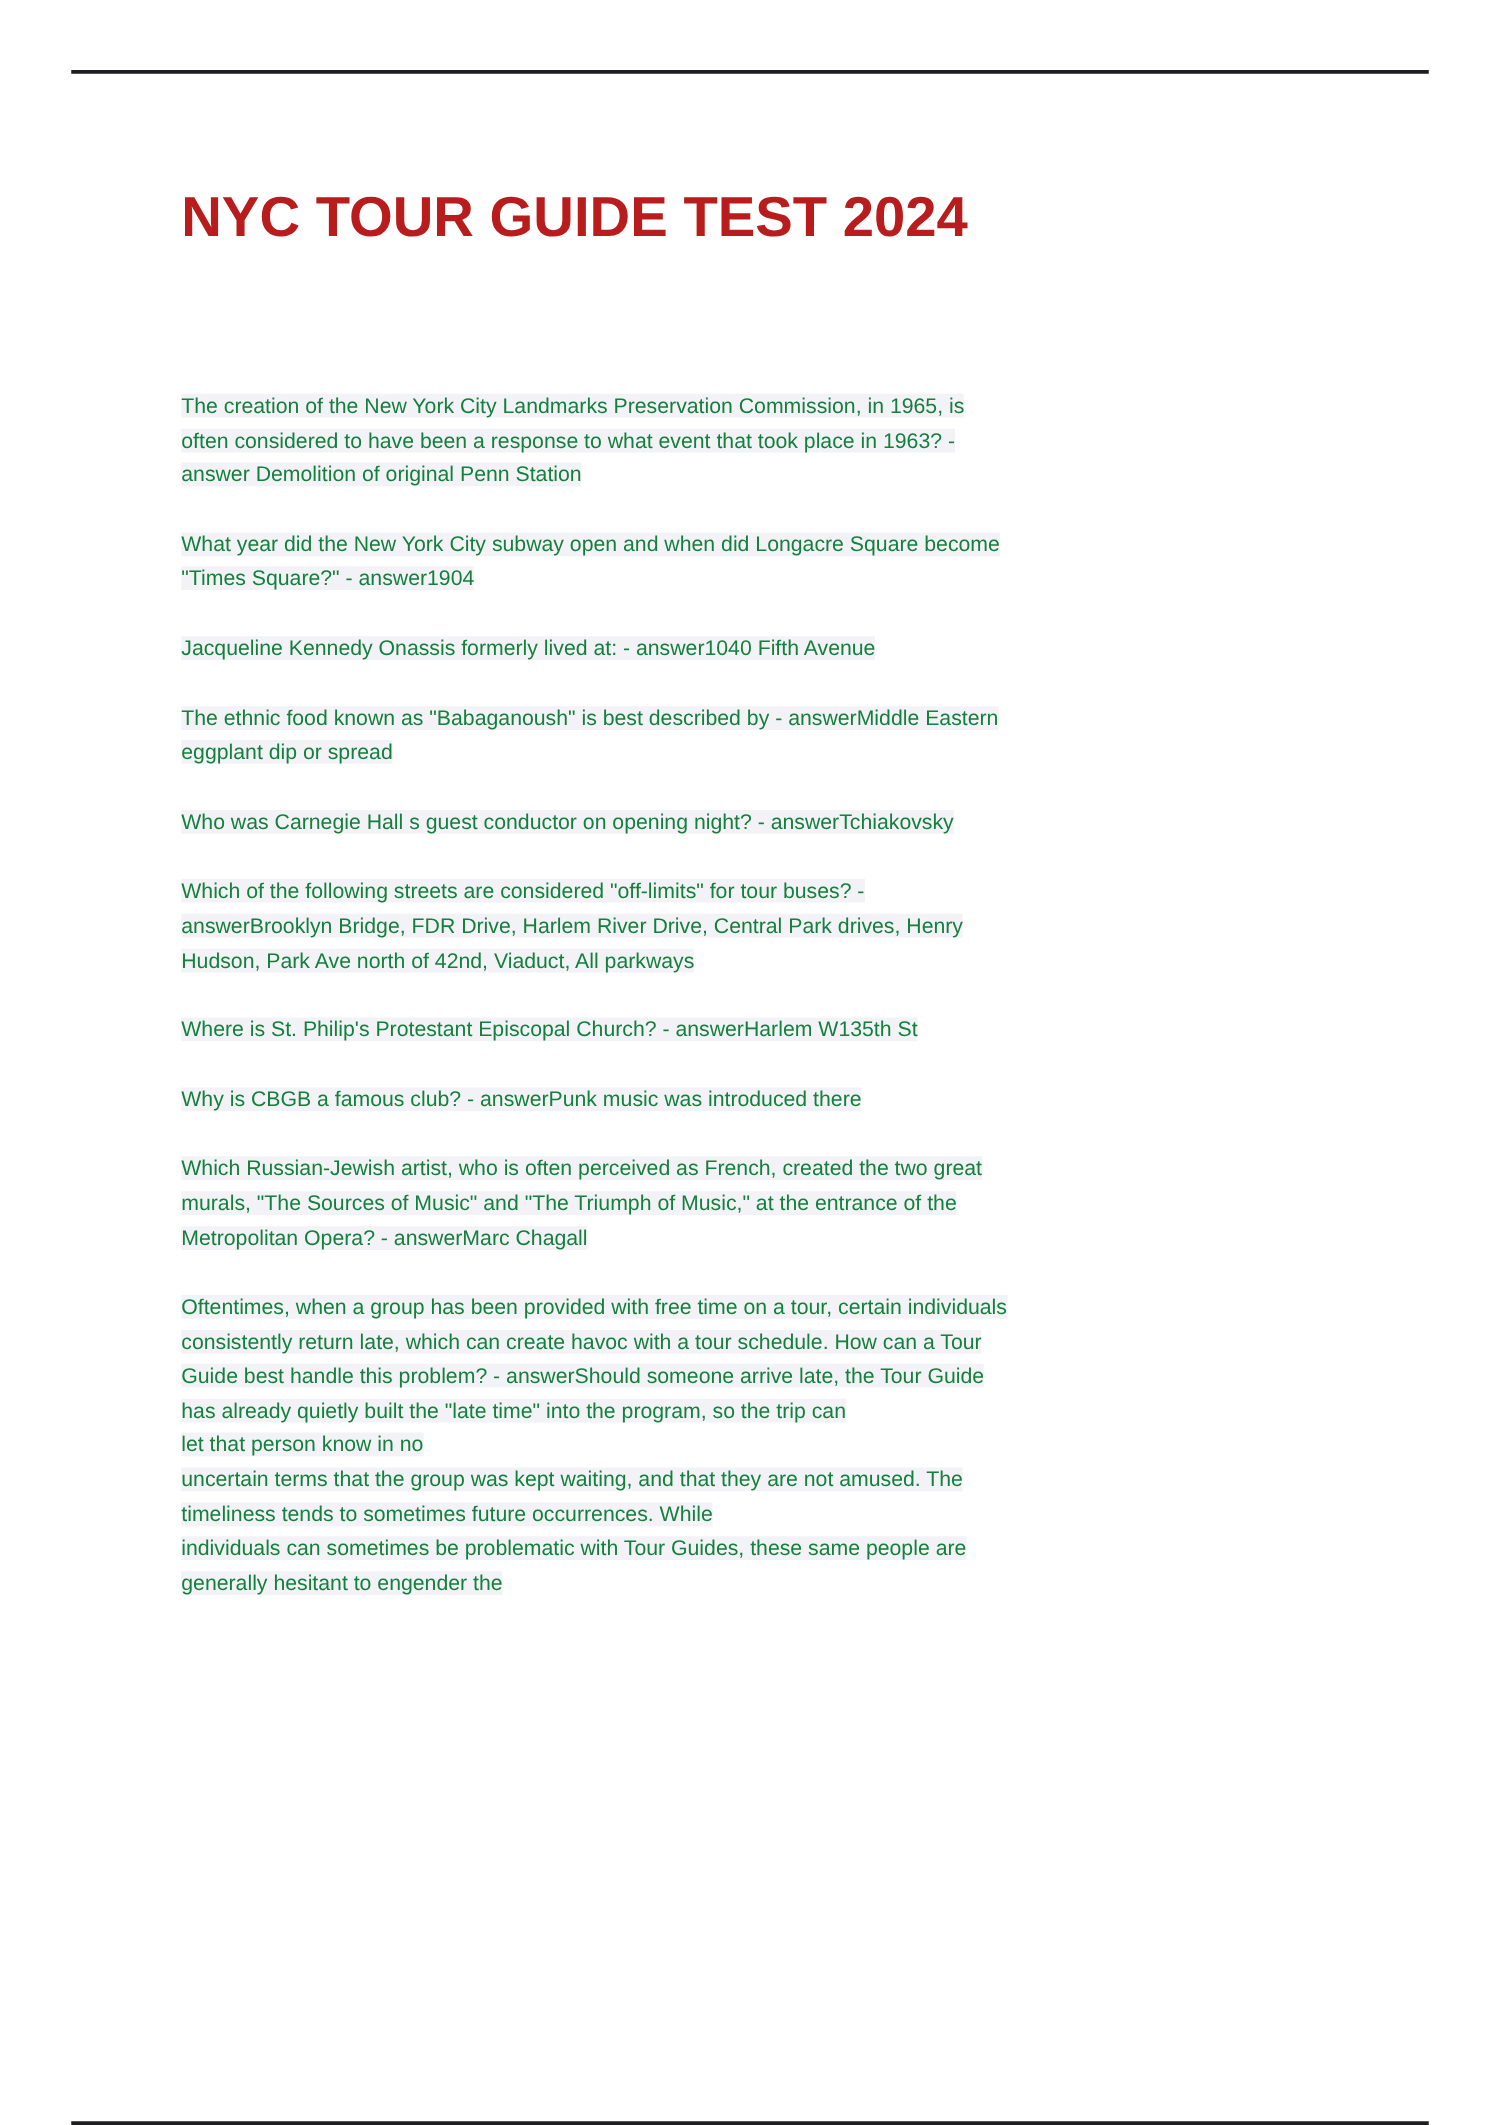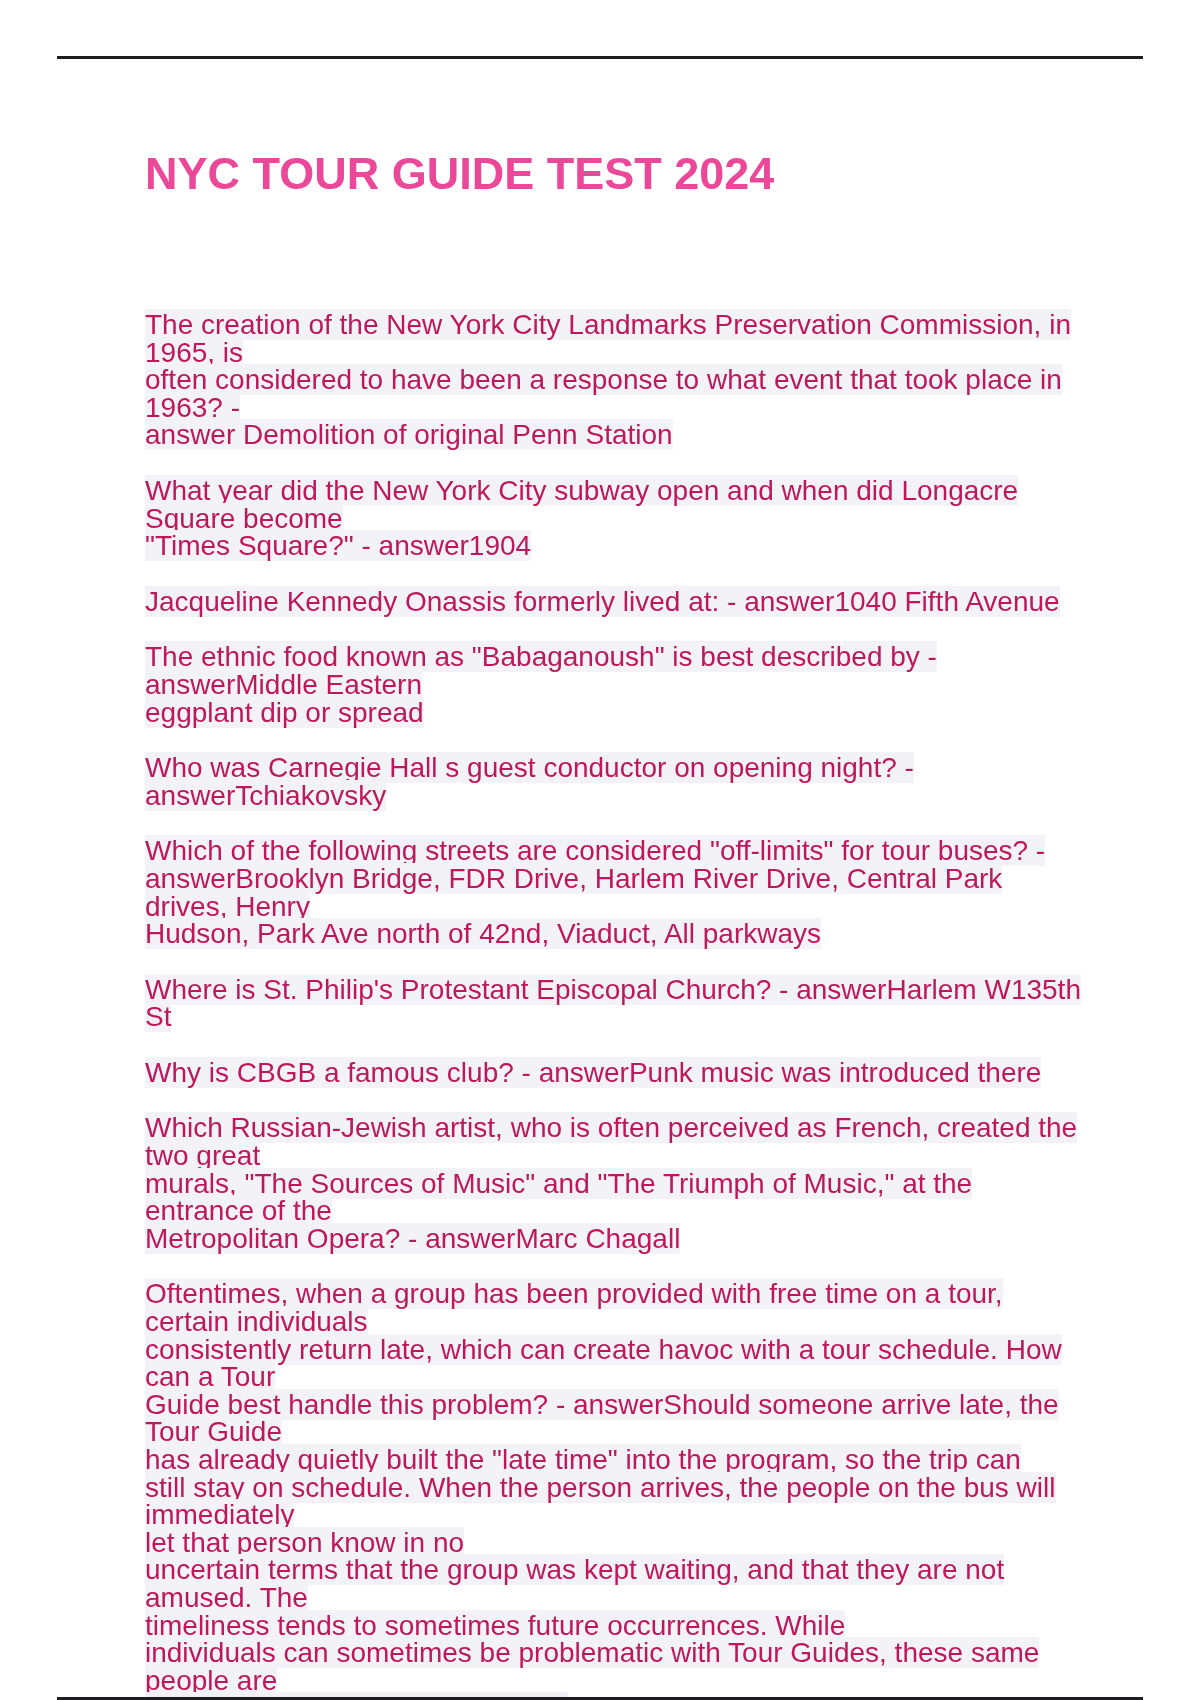--- a/index.html
+++ b/index.html
@@ -1,22 +1,22 @@
 <!DOCTYPE html>
 <html><head>
   <meta charset="utf-8">
   <style>
     html, body { margin: 0; padding: 0; background: #ffffff; }
     body { width: 1200px; height: 1700px; position: relative; overflow: hidden; font-family: "Liberation Sans", sans-serif; }
     .rule { position: absolute; left: 57px; width: 1086px; height: 3px; background: #1d1d22; }
     .rule.top { top: 56px; }
     .rule.bottom { top: 1697px; }
-    .title { position: absolute; left: 145px; top: 148px; margin: 0; font-size: 45px; font-weight: bold; color: #ec4899; letter-spacing: 0px; font-family: "Liberation Sans", sans-serif; }
+    .title { position: absolute; left: 145px; top: 148px; margin: 0; font-size: 45px; font-weight: bold; color: #b91c1c; letter-spacing: 0px; font-family: "Liberation Sans", sans-serif; }
     .content { position: absolute; left: 145px; top: 311px; width: 940px; }
-    .qa { margin: 0 0 28px 0; font-size: 28px; line-height: 27.6px; color: #be185d; }
+    .qa { margin: 0 0 28px 0; font-size: 17px; line-height: 27.6px; color: #15803d; }
     .qa span.line { background: #f3f3f7; display: inline; box-decoration-break: clone; -webkit-box-decoration-break: clone; }
     .qa .seg { display: block; }
   </style>
 </head>
 <body>
 
 <div class="rule top"></div>
 
 <h1 class="title">NYC TOUR GUIDE TEST 2024</h1>
 
@@ -54,21 +54,20 @@
   <p class="qa">
     <span class="seg"><span class="line">Which Russian-Jewish artist, who is often perceived as French, created the two great</span></span>
     <span class="seg"><span class="line">murals, "The Sources of Music" and "The Triumph of Music," at the entrance of the</span></span>
     <span class="seg"><span class="line">Metropolitan Opera? - answerMarc Chagall</span></span>
   </p>
   <p class="qa">
     <span class="seg"><span class="line">Oftentimes, when a group has been provided with free time on a tour, certain individuals</span></span>
     <span class="seg"><span class="line">consistently return late, which can create havoc with a tour schedule. How can a Tour</span></span>
     <span class="seg"><span class="line">Guide best handle this problem? - answerShould someone arrive late, the Tour Guide</span></span>
     <span class="seg"><span class="line">has already quietly built the "late time" into the program, so the trip can</span></span>
-    <span class="seg"><span class="line">still stay on schedule. When the person arrives, the people on the bus will immediately</span></span>
     <span class="seg"><span class="line">let that person know in no</span></span>
     <span class="seg"><span class="line">uncertain terms that the group was kept waiting, and that they are not amused. The</span></span>
     <span class="seg"><span class="line">timeliness tends to sometimes future occurrences. While</span></span>
     <span class="seg"><span class="line">individuals can sometimes be problematic with Tour Guides, these same people are</span></span>
     <span class="seg"><span class="line">generally hesitant to engender the</span></span>
   </p>
 </div>
 
 <div class="rule bottom"></div>
 

